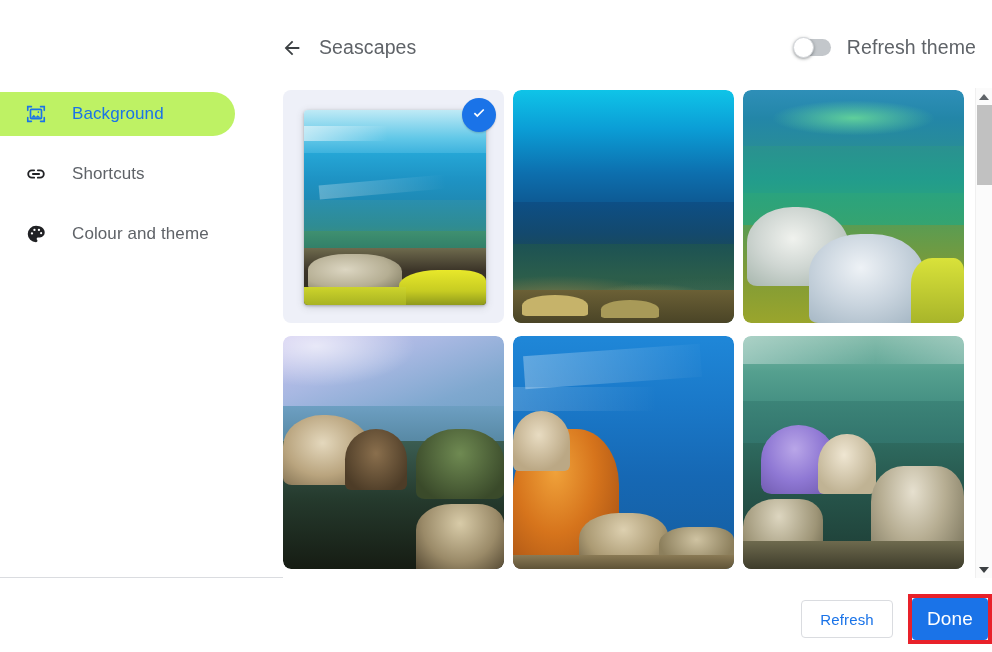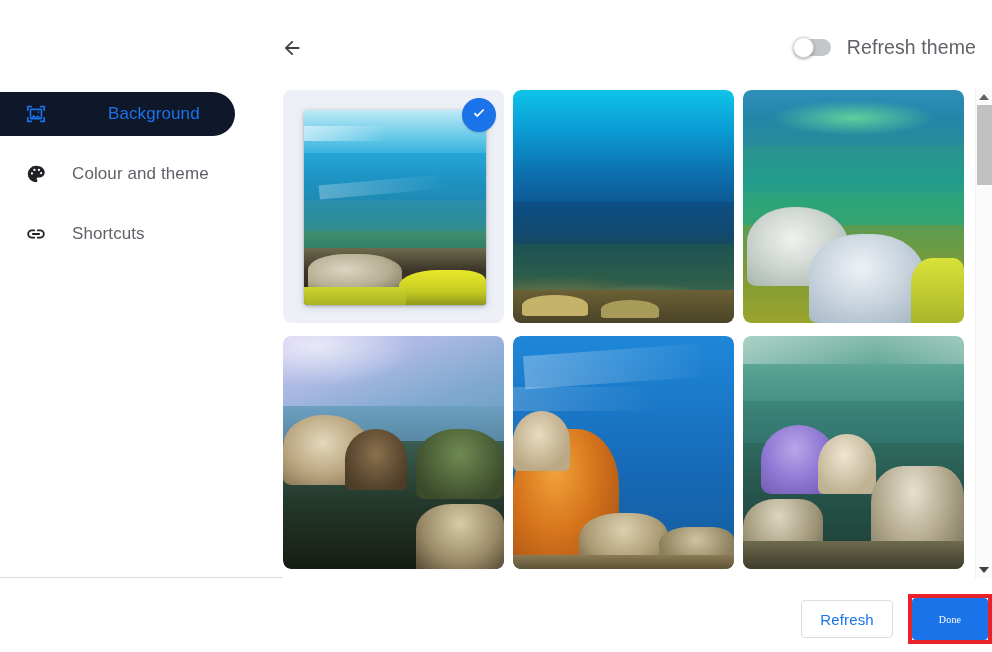--- a/index.html
+++ b/index.html
@@ -107,22 +107,21 @@
     display: flex;
     align-items: center;
     border-radius: 0 22px 22px 0;
     margin-bottom: 16px;
     cursor: pointer;
     padding-left: 24px;
     box-sizing: border-box;
     width: 235px;
   }
   .nav-item.selected {
-    background: #0f172a;
-    gap: 36px;
+    background: #bef264;
   }
   .nav-item .nav-icon {
     width: 24px;
     height: 24px;
     display: flex;
     align-items: center;
     justify-content: center;
     flex: none;
   }
   .nav-item .nav-label {
@@ -300,22 +299,22 @@
   }
   .btn-done {
     position: absolute;
     left: 0; top: 0;
     width: 76px;
     height: 42px;
     background: #1a73e8;
     color: #ffffff;
     border: none;
     border-radius: 4px;
-    font-size: 10px;
-    font-family: Liberation Serif, serif;
+    font-size: 19px;
+    font-family: Liberation Sans, sans-serif;
     letter-spacing: 0.15px;
     cursor: pointer;
     display: flex;
     align-items: center;
     justify-content: center;
   }
 </style>
 </head>
 <body>
 
@@ -324,20 +323,21 @@
   <div class="header">
 
     <div class="back-button">
       <span>
         <svg width="22" height="22" viewBox="0 0 24 24">
           <path d="M20 11H7.8l5.6-5.6L12 4l-8 8 8 8 1.4-1.4L7.8 13H20z" fill="#3c4043"></path>
         </svg>
       </span>
     </div>
 
+    <div class="page-title">Seascapes</div>
 
     <div class="refresh-wrap">
       <div class="toggle">
         <div class="knob"></div>
       </div>
       <div class="refresh-label">Refresh theme</div>
     </div>
   </div>
 
   <div class="sidebar">
@@ -345,44 +345,44 @@
     <div class="nav-item selected">
       <span class="nav-icon">
         <svg width="22" height="22" viewBox="0 0 24 24" fill="none" stroke="#1a73e8" stroke-width="1.8">
           <path d="M3 8V4h4M17 4h4v4M21 16v4h-4M7 20H3v-4" stroke-linecap="round"></path>
           <rect x="6" y="7" width="12" height="10" rx="1"></rect>
           <circle cx="14.6" cy="10" r="0.9" fill="#1a73e8" stroke="none"></circle>
           <path d="M6.6 16.2l3-3.4 2.3 2.4 1.8-1.8 3.7 2.8z" fill="#1a73e8" stroke="none"></path>
         </svg>
       </span>
       <span class="nav-label">Background</span>
+    </div>
+
+    <div class="nav-item">
+      <span class="nav-icon">
+        <svg width="22" height="22" viewBox="0 0 24 24" fill="none" stroke="#202124" stroke-width="2" stroke-linecap="round">
+          <path d="M10 8H7.5a4 4 0 0 0 0 8H10"></path>
+          <path d="M14 8h2.5a4 4 0 0 1 0 8H14"></path>
+          <path d="M8.6 12h6.8"></path>
+        </svg>
+      </span>
+      <span class="nav-label">Shortcuts</span>
     </div>
 
     <div class="nav-item">
       <span class="nav-icon">
         <svg width="22" height="22" viewBox="0 0 24 24">
           <path d="M12 3a9 9 0 0 0 0 18c.9 0 1.6-.7 1.6-1.6 0-.4-.2-.8-.5-1.1-.3-.3-.4-.6-.4-1 0-.9.7-1.6 1.6-1.6h1.9A5.3 5.3 0 0 0 21.5 10C21.5 6.1 17.2 3 12 3z" fill="#202124"></path>
           <circle cx="7.6" cy="11.4" r="1.25" fill="#ffffff"></circle>
           <circle cx="10.3" cy="7.6" r="1.25" fill="#ffffff"></circle>
           <circle cx="15.2" cy="7.6" r="1.25" fill="#ffffff"></circle>
           <circle cx="17.6" cy="11.1" r="1.15" fill="#ffffff"></circle>
         </svg>
       </span>
       <span class="nav-label">Colour and theme</span>
-    </div>
-
-    <div class="nav-item">
-      <span class="nav-icon">
-        <svg width="22" height="22" viewBox="0 0 24 24" fill="none" stroke="#202124" stroke-width="2" stroke-linecap="round">
-          <path d="M10 8H7.5a4 4 0 0 0 0 8H10"></path>
-          <path d="M14 8h2.5a4 4 0 0 1 0 8H14"></path>
-          <path d="M8.6 12h6.8"></path>
-        </svg>
-      </span>
-      <span class="nav-label">Shortcuts</span>
     </div>
   </div>
 
   <div class="grid-clip">
     <div class="grid">
 
       <div class="tile selected">
         <div class="thumb">
           <div class="scene">
             <div class="layer" style="top:0;height:26%;background:linear-gradient(180deg,#bfeaf6 0%,#62c8e8 55%,#2aa7d8 100%);"></div>

